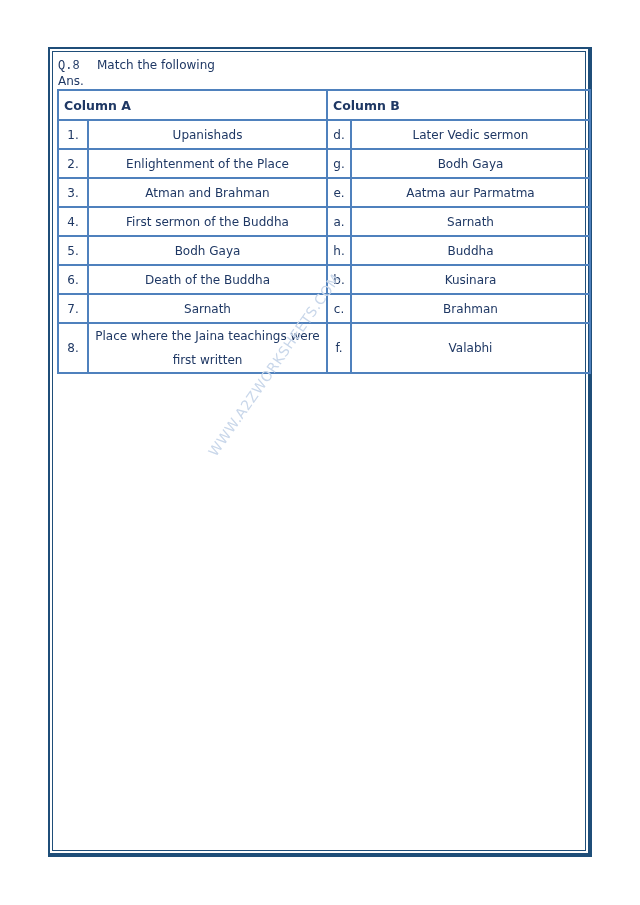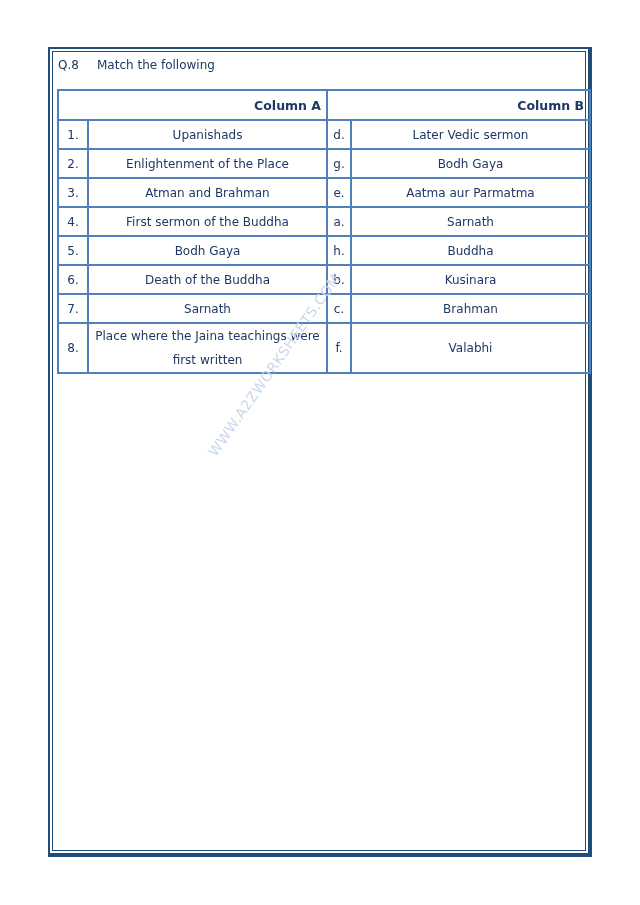--- a/index.html
+++ b/index.html
@@ -10,48 +10,49 @@
     border-top: 2px solid #1f4e79;
     border-left: 2px solid #1f4e79;
     border-right: 4px solid #1f4e79;
     border-bottom: 4px solid #1f4e79;
   }
   .frame-inner {
     position: absolute; left: 2px; top: 2px; right: 2px; bottom: 2px;
     border: 1px solid #1f4e79;
   }
   .q-header { position: absolute; left: 58px; top: 58px; font-size: 12px; color: #1f3864; line-height: 15px; }
-  .q-header .qnum { display: inline-block; width: 39px; }
+  .q-header .qnum { display: inline-block; width: 39px; font-family: Liberation Mono, monospace; }
   .watermark {
     position: absolute; left: 205px; top: 450px; font-size: 14px; color: #c9d7ea;
     transform: rotate(-55deg); transform-origin: left top; white-space: nowrap; letter-spacing: 0.5px;
     font-family: "DejaVu Sans", sans-serif;
   }
   table.match {
     position: absolute; left: 57px; top: 89px; width: 532px;
     border-collapse: collapse; table-layout: fixed;
     color: #1f3864; font-size: 12px;
   }
   table.match td, table.match th {
     border: 2px solid #4f81bd; padding: 0 5px; vertical-align: middle; text-align: center;
   }
-  table.match th { height: 28px; font-weight: bold; text-align: right; font-size: 12.5px; color: #1f3864; }
+  table.match th { height: 28px; font-weight: bold; text-align: left; font-size: 12.5px; color: #1f3864; }
   table.match td { height: 27px; }
   table.match td.num { text-align: center; padding: 0; }
   table.match tr.tall td { height: 44px; line-height: 24px; }
 </style>
 </head>
 <body>
 
 <div class="frame-outer">
   <div class="frame-inner"></div>
 </div>
 
 <div class="q-header">
   <div><span class="qnum">Q.8</span><span>Match the following</span></div>
+  <div>Ans.</div>
 </div>
 
 <table class="match">
   <colgroup>
     <col style="width:30px">
       <col style="width:239px">
       <col style="width:24px">
       <col style="width:239px">
   </colgroup>
   <tbody>

